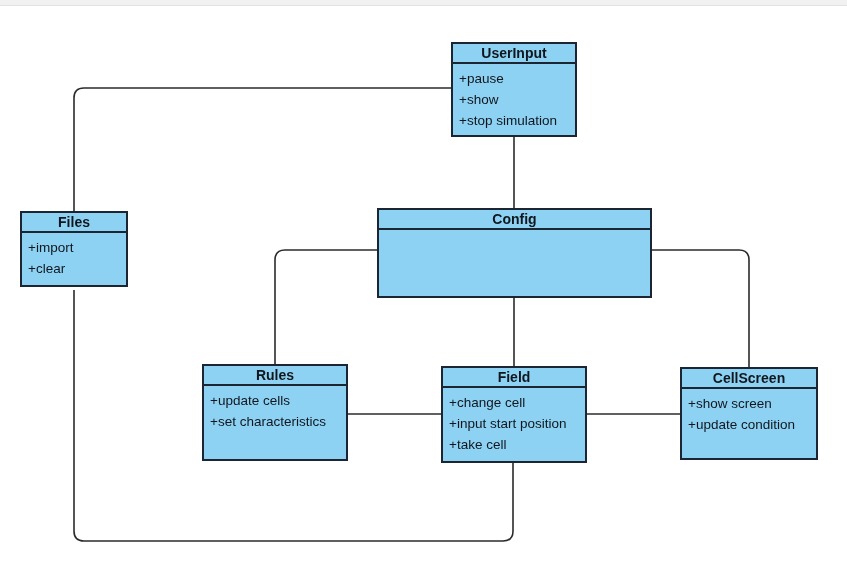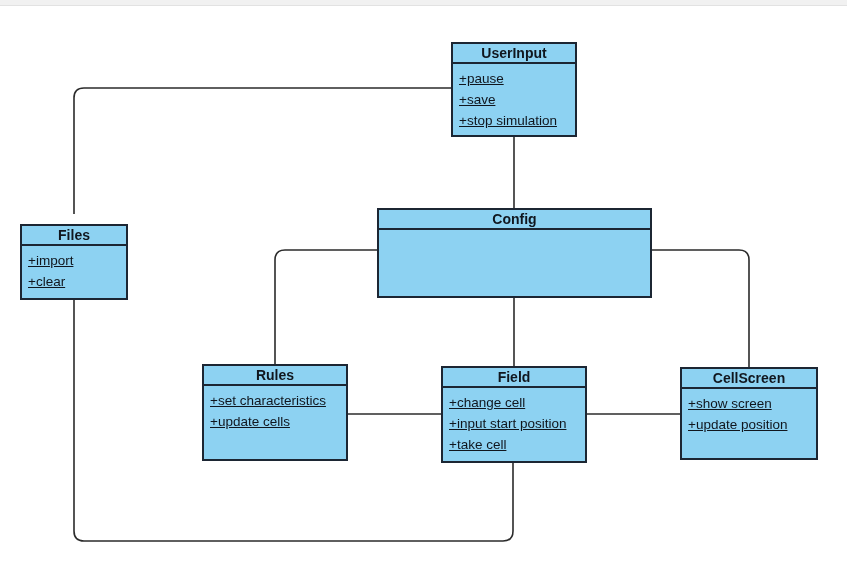--- a/index.html
+++ b/index.html
@@ -43,30 +43,29 @@
     text-align: center;
     font-weight: bold;
     font-size: 14px;
     line-height: 18px;
     border-bottom: 2px solid var(--node-border, #1c2633);
     white-space: nowrap;
     overflow: hidden;
   }
   .class-methods {
     padding: 4px 6px 0 6px;
-    text-decoration: underline;
   }
   .method {
     font-size: 13.5px;
     line-height: 21px;
     white-space: nowrap;
   }
   
   #box-userinput  { left: 451px; top: 42px;  width: 126px; height: 95px; }
-  #box-files      { left: 20px;  top: 224px; width: 108px; height: 76px; }
+  #box-files      { left: 20px;  top: 211px; width: 108px; height: 76px; }
   #box-config     { left: 377px; top: 208px; width: 275px; height: 90px; }
   #box-rules      { left: 202px; top: 364px; width: 146px; height: 97px; }
   #box-field      { left: 441px; top: 366px; width: 146px; height: 97px; }
   #box-cellscreen { left: 680px; top: 367px; width: 138px; height: 93px; }
 </style>
 </head>
 <body>
 
 <div class="canvas">
 
@@ -80,55 +79,55 @@
     <path d="M514,298 V366"></path>
     <path d="M652,250 H739 Q749,250 749,260 V367"></path>
     <path d="M348,414 H441"></path>
     <path d="M587,414 H680"></path>
   </svg>
 
   <div class="class-box" id="box-userinput">
     <div class="class-title">UserInput</div>
     <div class="class-methods">
         <div class="method">+pause</div>
-        <div class="method">+save</div>
+        <div class="method">+show</div>
         <div class="method">+stop simulation</div>
       </div>
   </div>
 
   <div class="class-box" id="box-files">
     <div class="class-title">Files</div>
     <div class="class-methods">
         <div class="method">+import</div>
         <div class="method">+clear</div>
       </div>
   </div>
 
   <div class="class-box" id="box-config">
     <div class="class-title">Config</div>
   </div>
 
   <div class="class-box" id="box-rules">
     <div class="class-title">Rules</div>
     <div class="class-methods">
+        <div class="method">+update cells</div>
         <div class="method">+set characteristics</div>
-        <div class="method">+update cells</div>
       </div>
   </div>
 
   <div class="class-box" id="box-field">
     <div class="class-title">Field</div>
     <div class="class-methods">
         <div class="method">+change cell</div>
         <div class="method">+input start position</div>
         <div class="method">+take cell</div>
       </div>
   </div>
 
   <div class="class-box" id="box-cellscreen">
     <div class="class-title">CellScreen</div>
     <div class="class-methods">
         <div class="method">+show screen</div>
-        <div class="method">+update position</div>
+        <div class="method">+update condition</div>
       </div>
   </div>
 
 </div>
 
 </body></html>

